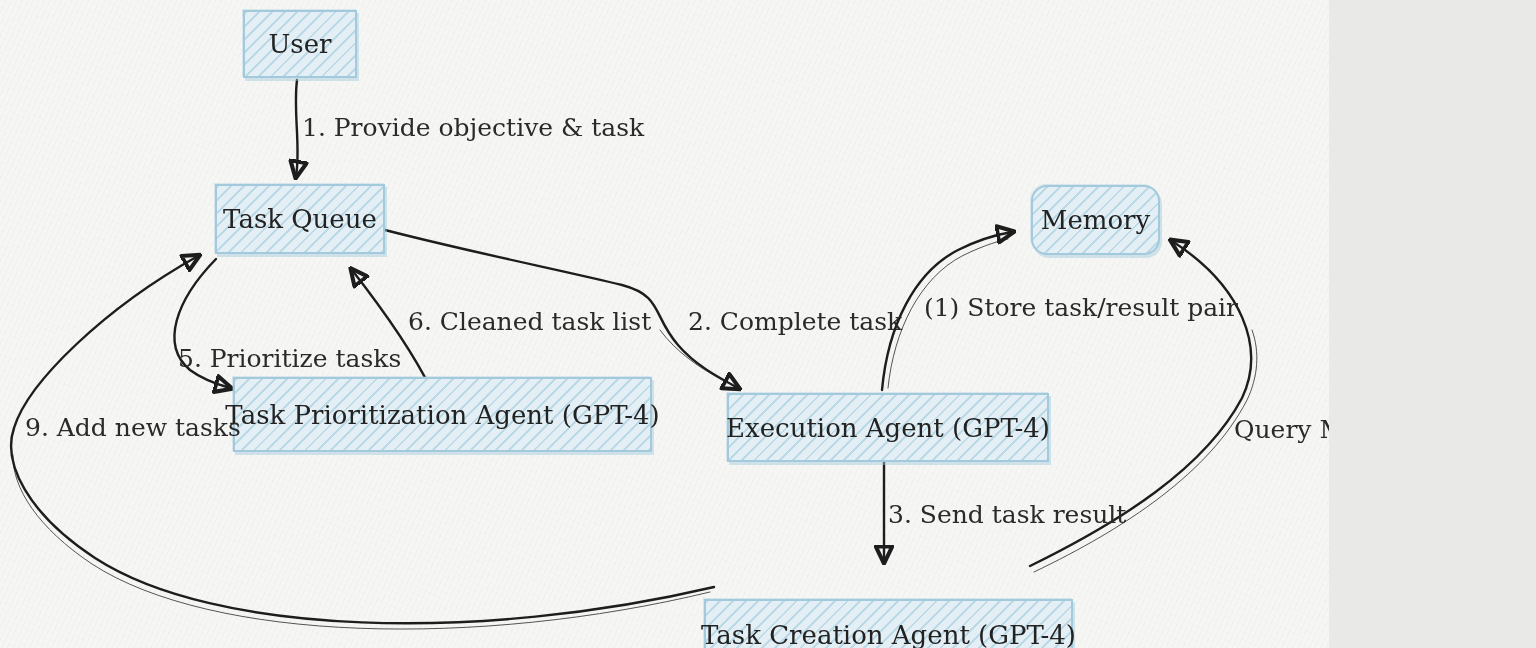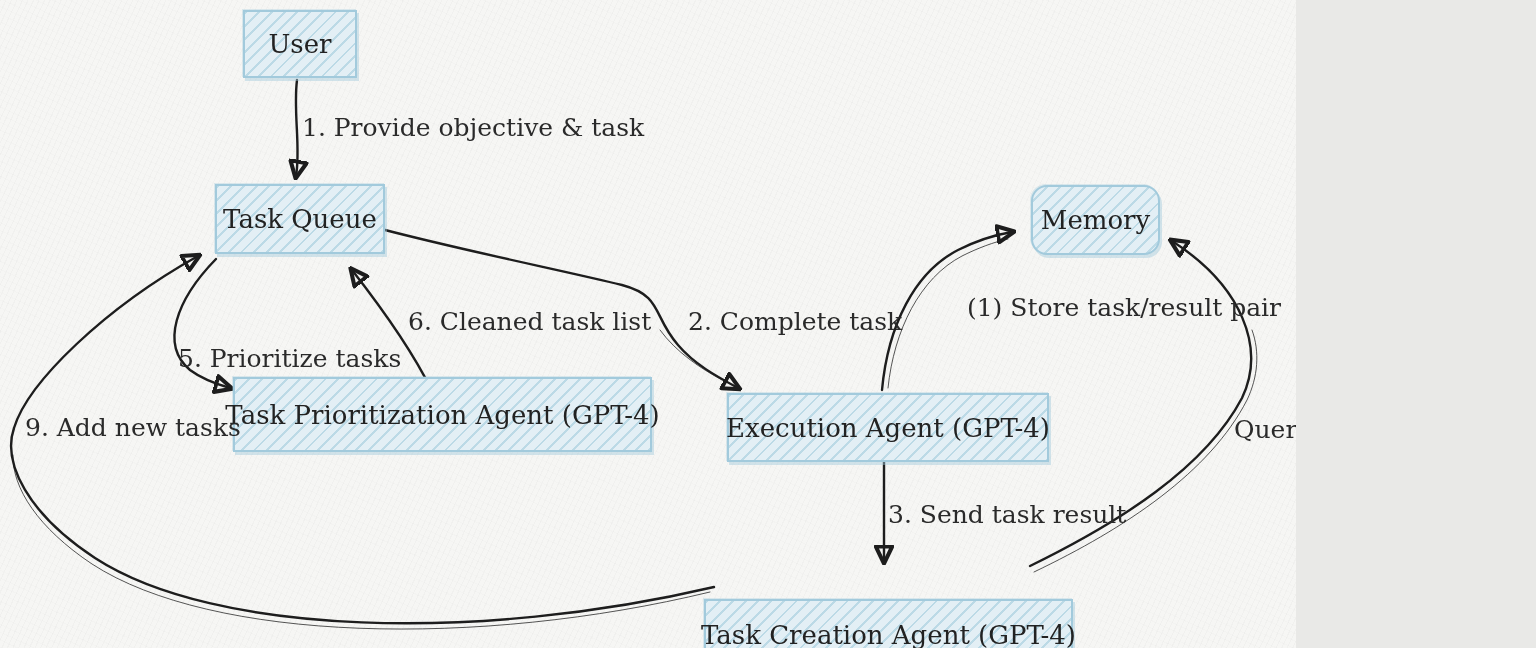--- a/index.html
+++ b/index.html
@@ -5,20 +5,21 @@
   html,body{margin:0;padding:0;background:#e9e9e7;}
   .canvas{
     position:relative;
     width:1296px;height:648px;
     overflow:hidden;
     font-family:"DejaVu Serif","Liberation Serif",serif;
     background:
       repeating-linear-gradient(115deg, rgba(150,150,150,0.055) 0px, rgba(150,150,150,0.055) 1px, transparent 1px, transparent 5px),
       repeating-linear-gradient(25deg, rgba(170,170,170,0.035) 0px, rgba(170,170,170,0.035) 1px, transparent 1px, transparent 7px),
       #f6f6f4;
+    padding-left: 33px;
   }
   .arrows{position:absolute;left:0;top:0;width:1536px;height:648px;}
   .arrows path{fill:none;stroke:#1d1d1d;stroke-width:2.4;stroke-linecap:round;}
   .arrows path.ghost{stroke-width:1;opacity:.75;}
   .node{
     position:absolute;
     display:flex;align-items:center;justify-content:center;
     background:
       repeating-linear-gradient(135deg, rgba(140,192,212,0.45) 0px, rgba(140,192,212,0.45) 2px, transparent 2px, transparent 9px),
       #e3eff5;
@@ -42,21 +43,21 @@
     white-space:nowrap;
     text-align:center;
   }
   .lbl-provide{left:302px;top:113px;}
   .lbl-prioritize{left:178px;top:308px;margin-top:36px;}
   .lbl-cleaned{left:408px;top:307px;}
   .lbl-complete{left:688px;top:307px;}
   .lbl-add{left:25px;top:413px;}
   .lbl-send{left:888px;top:500px;}
   .lbl-query{left:1234px;top:415px;}
-  .lbl-store-query{left:905px;top:291px;width:352px;text-align:center;line-height:33px;margin-left:43px;}
+  .lbl-store-query{left:905px;top:291px;width:352px;text-align:center;line-height:33px;}
   .lbl-store-query span{display:block;}
 </style>
 </head>
 <body>
 
 <div class="canvas">
 
   <svg class="arrows" viewBox="0 0 1536 648" xmlns="http://www.w3.org/2000/svg">
     <defs>
       <marker id="arrowhead" viewBox="0 0 12 12" refX="9.5" refY="6" markerWidth="8.5" markerHeight="8.5" orient="auto-start-reverse">

